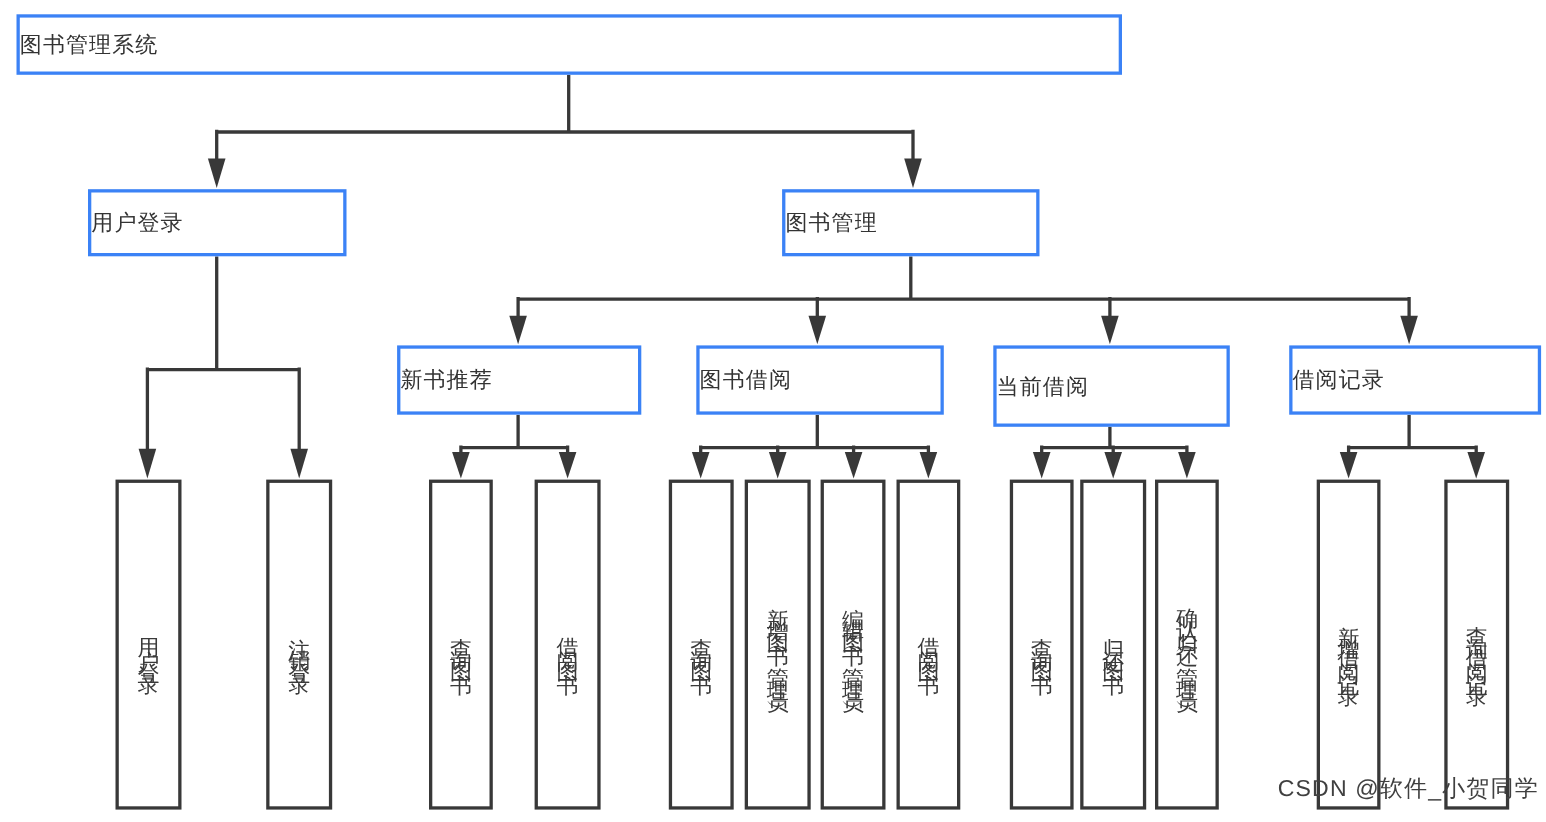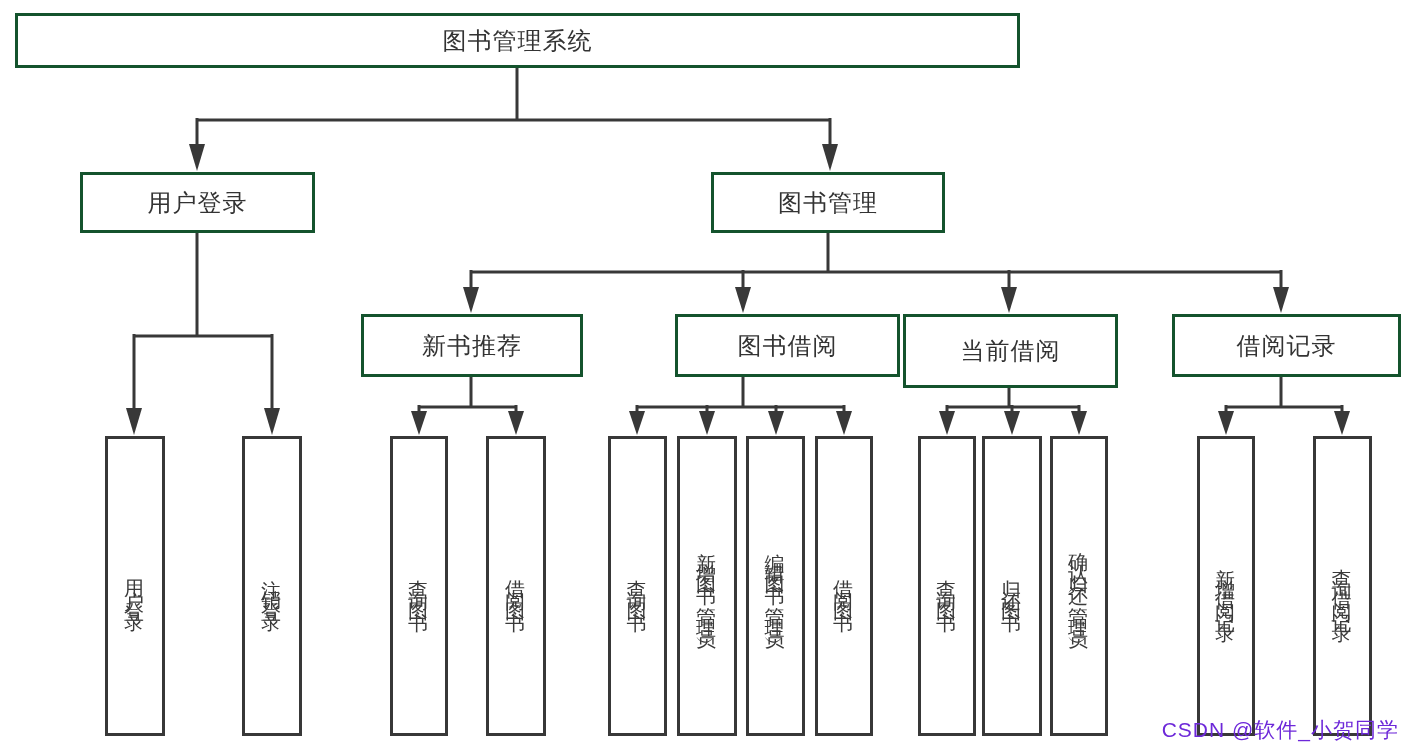--- a/index.html
+++ b/index.html
@@ -8,26 +8,25 @@
     width:1405px;height:747px;
     background:#ffffff;
     font-family:"Liberation Sans","DejaVu Sans",sans-serif;
     overflow:hidden;
   }
   .connector-svg{position:absolute;left:0;top:0;width:1405px;height:747px;}
   .node{
     position:absolute;
     box-sizing:border-box;
     background:#ffffff;
-    border:3px solid #14532d;
+    border:3px solid #3b82f6;
     display:flex;
     align-items:center;
-    justify-content:center;
     color:#333333;
-    font-size:24px;
+    font-size:20px;
     letter-spacing:1px;
     z-index:2;
   }
   .leaf{
     position:absolute;
     box-sizing:border-box;
     background:#ffffff;
     border:3px solid #383838;
     top:436px;
     height:300px;
@@ -40,23 +39,23 @@
     writing-mode:vertical-rl;
     text-orientation:mixed;
     font-size:20px;
     letter-spacing:11px;
     color:#3a3a3a;
     white-space:nowrap;
   }
   .watermark{
     position:absolute;
     right:6px;
-    bottom:3px;
+    bottom:16px;
     font-size:21px;
-    color:#6d28d9;
+    color:#404040;
     letter-spacing:1px;
     z-index:3;
   }
 </style>
 </head>
 <body>
 
 <div class="canvas">
 
   <svg class="connector-svg" viewBox="0 0 1405 747" xmlns="http://www.w3.org/2000/svg">
@@ -110,21 +109,21 @@
   <div class="node" style="left:80px;top:172px;width:235px;height:61px;">
     <span>用户登录</span>
   </div>
   <div class="node" style="left:361px;top:314px;width:222px;height:63px;">
     <span>新书推荐</span>
   </div>
 
   <div class="node" style="left:711px;top:172px;width:234px;height:61px;">
     <span>图书管理</span>
   </div>
-  <div class="node" style="left:633px;top:314px;width:225px;height:63px;margin-left:42px;">
+  <div class="node" style="left:633px;top:314px;width:225px;height:63px;">
     <span>图书借阅</span>
   </div>
   <div class="node" style="left:903px;top:314px;width:215px;height:74px;">
     <span>当前借阅</span>
   </div>
   <div class="node" style="left:1172px;top:314px;width:229px;height:63px;">
     <span>借阅记录</span>
   </div>
 
   <div class="leaf" style="left:105px;width:60px;">

